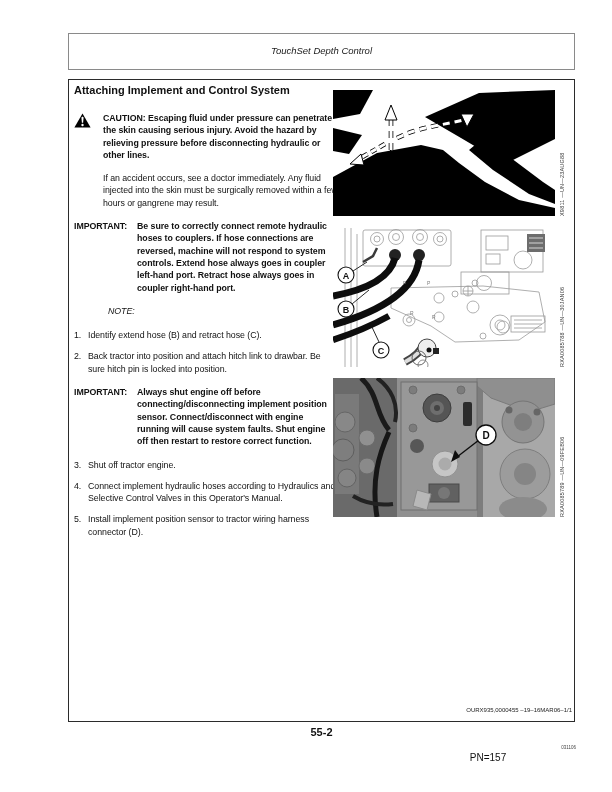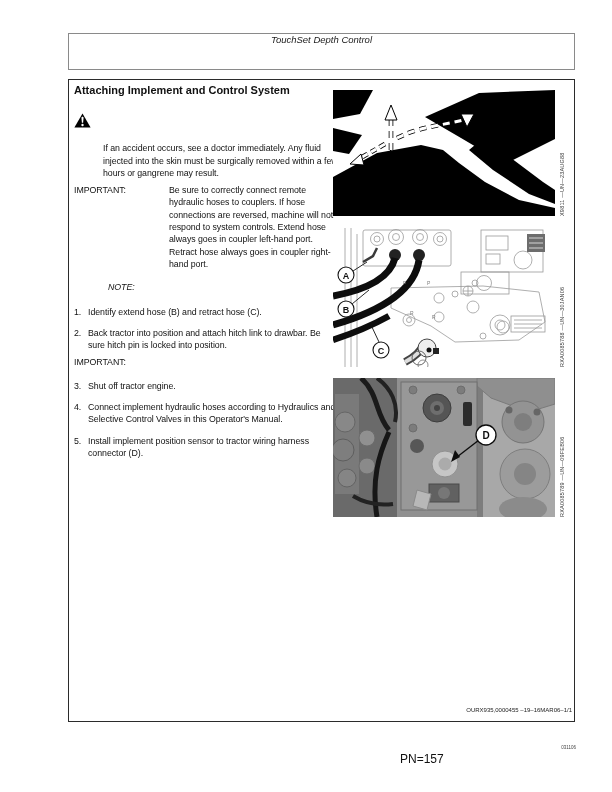--- a/index.html
+++ b/index.html
@@ -2,40 +2,40 @@
 <html><head>
 <meta charset="utf-8">
 <style>
   html,body{margin:0;padding:0;background:#ffffff;}
   .page{position:relative;width:612px;height:792px;background:#fff;
         font-family:"Liberation Sans",sans-serif;color:#111;overflow:hidden;}
 
   
   .runhead{position:absolute;left:68px;top:33px;width:507px;height:37px;
            border:1px solid #8a8a8a;box-sizing:border-box;
-           display:flex;align-items:flex-start;justify-content:center;
+           display:flex;align-items:center;justify-content:center;
            padding-bottom:3px;font-style:italic;font-size:9.5px;color:#222;}
 
   
   .mainbox{position:absolute;left:68px;top:79px;width:507px;height:643px;
            border:1px solid #2b2b2b;box-sizing:border-box;}
 
   .title{position:absolute;left:74px;top:84px;width:300px;
          font-size:11px;font-weight:bold;}
 
   .leftcol{position:absolute;left:74px;top:112px;width:262px;
            font-size:8.8px;line-height:12.3px;letter-spacing:-0.05px;}
   .leftcol p{margin:0;}
 
   .caution-row{display:flex;}
   .caution-row .cicon{flex:0 0 29px;padding-top:1px;}
   .caution-row p{font-weight:bold;width:236px;}
   .p2{margin:11px 0 0 29px !important;font-weight:normal;width:236px;}
 
-  .hang{display:flex;margin-top:5px;font-weight:normal;gap:32px;}
+  .hang{display:flex;margin-top:11px;font-weight:bold;}
   .hang .lbl{flex:0 0 63px;}
   .hang p{flex:1;}
 
   .bullets{margin:9px 0 0 66px;padding:0;list-style:none;font-weight:bold;}
   .bullets li::before{content:"\2022  ";}
 
   .noterow{display:flex;margin-top:11px;font-style:italic;margin-left:34px;}
   .noterow .lbl{flex:0 0 37px;}
   .noterow p{flex:1;}
 
@@ -63,21 +63,21 @@
           font-size:7.5px;font-weight:bold;line-height:10.3px;}
 
   
   .docline{position:absolute;left:300px;top:707px;width:272px;
            text-align:right;font-size:6px;color:#222;}
   .pageno{position:absolute;left:68px;top:726px;width:507px;text-align:center;
           font-weight:bold;font-size:11px;}
   .datecode{position:absolute;left:400px;top:745px;width:176px;
             text-align:right;font-size:4.5px;color:#444;}
   .pn{position:absolute;left:400px;top:752px;width:176px;
-      text-align:left;font-size:12px;color:#111;}
+      text-align:center;font-size:10px;color:#111;}
 </style>
 </head>
 <body>
 
 <div class="page">
 
   <div class="runhead">
     <span>TouchSet Depth Control</span>
   </div>
 
@@ -88,20 +88,21 @@
   <div class="leftcol">
 
     <div class="caution-row">
       <span class="cicon">
         <svg width="17" height="15" viewBox="0 0 17 15">
           <path d="M8.5,0.6 L16.6,14.4 L0.4,14.4 Z" fill="#000"></path>
           <path d="M8.5,3.6 L9.6,4.4 L9.1,9.8 L7.9,9.8 L7.4,4.4 Z" fill="#fff"></path>
           <circle cx="8.5" cy="12" r="1.2" fill="#fff"></circle>
         </svg>
       </span>
+      <p>CAUTION: Escaping fluid under pressure can penetrate the skin causing serious injury. Avoid the hazard by relieving pressure before disconnecting hydraulic or other lines.</p>
     </div>
 
     <p class="p2">If an accident occurs, see a doctor immediately. Any fluid injected into the skin must be surgically removed within a few hours or gangrene may result.</p>
 
     <div class="hang">
       <span class="lbl">IMPORTANT:</span>
       <p>Be sure to correctly connect remote hydraulic hoses to couplers. If hose connections are reversed, machine will not respond to system controls. Extend hose always goes in coupler left-hand port. Retract hose always goes in coupler right-hand port.</p>
     </div>
 
 
@@ -114,20 +115,21 @@
       <p>Identify extend hose (B) and retract hose (C).</p>
     </div>
 
     <div class="step">
       <span class="num">2.</span>
       <p>Back tractor into position and attach hitch link to drawbar. Be sure hitch pin is locked into position.</p>
     </div>
 
     <div class="hang">
       <span class="lbl">IMPORTANT:</span>
+      <p>Always shut engine off before connecting/disconnecting implement position sensor. Connect/disconnect with engine running will cause system faults. Shut engine off then restart to restore correct function.</p>
     </div>
 
     <div class="step mt11">
       <span class="num">3.</span>
       <p>Shut off tractor engine.</p>
     </div>
 
     <div class="step">
       <span class="num">4.</span>
       <p>Connect implement hydraulic hoses according to Hydraulics and Selective Control Valves in this Operator's Manual.</p>
@@ -294,16 +296,17 @@
         <text x="153" y="60.8" text-anchor="middle" font-size="10" font-weight="bold" fill="#0d0d0d" font-family="Liberation Sans, sans-serif">D</text>
       </g>
     </svg>
   </div>
   <div class="figid figid3">
     <span>RXA0085789 —UN—09FEB06</span>
   </div>
 
 
   <div class="docline">OURX935,0000455   –19–16MAR06–1/1</div>
+  <div class="pageno">55-2</div>
   <div class="datecode">031106</div>
   <div class="pn">PN=157</div>
 
 </div>
 
 </body></html>

